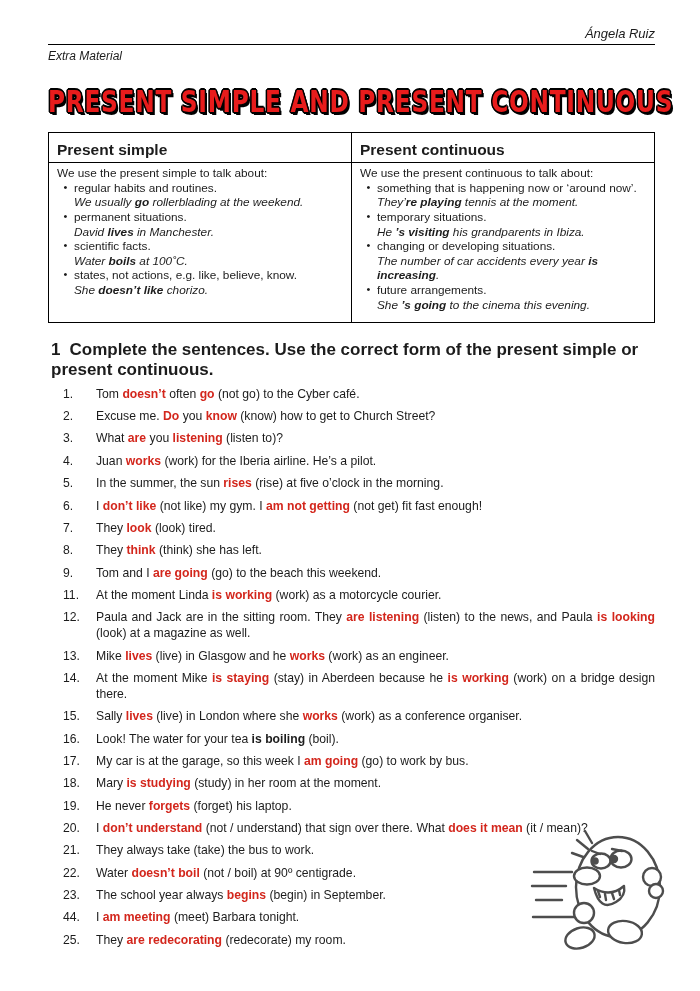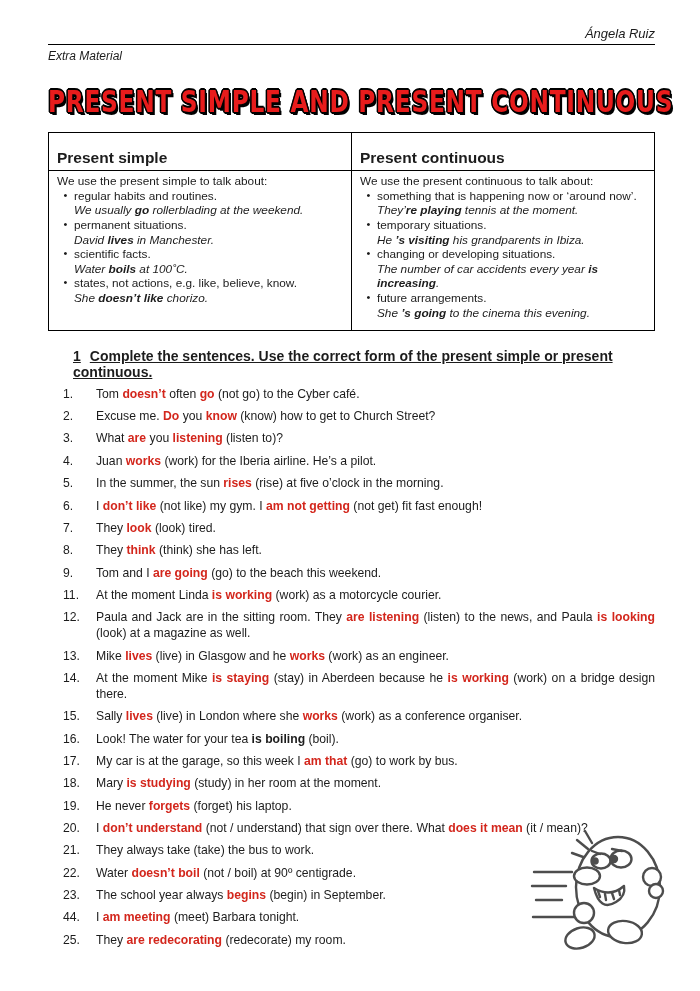--- a/index.html
+++ b/index.html
@@ -23,31 +23,31 @@
     transform:scaleX(0.75);transform-origin:left center;
     text-shadow:
       -2px 0 #000, 2px 0 #000, 0 -2px #000, 0 2px #000,
       -1.4px -1.4px #000, 1.4px -1.4px #000, -1.4px 1.4px #000, 1.4px 1.4px #000,
       3px 3px 0 #000;
   }
 
   
   .gtable{width:100%;border-collapse:collapse;margin-top:13px;table-layout:fixed;}
   .gtable th,.gtable td{border:1.7px solid #000;vertical-align:top;}
-  .gtable th{font-size:15.5px;text-align:left;padding:16px 8px 3px;}
+  .gtable th{font-size:15.5px;text-align:left;padding:8px 8px 3px;}
   .gtable td{font-size:11.8px;line-height:1.24;padding:3px 8px 10px;}
   .intro{margin-bottom:0;}
   .brow{display:flex;}
   .bdot{width:17px;flex:none;text-align:center;font-size:11px;}
   .btxt{flex:1;}
   .exi{font-style:italic;}
   .exbi{font-style:italic;font-weight:bold;}
 
   
-  .ex-head{font-weight:bold;font-size:14px;margin:17px 0 3px 25px;text-decoration:underline;}
+  .ex-head{font-weight:bold;font-size:17px;margin:17px 0 3px 3px;}
   .ex-head .exnum{margin-right:9px;}
   .sentences{margin-top:3px;}
   .sent{display:flex;margin-top:6.5px;font-size:12.2px;line-height:1.3;}
   .snum{flex:none;width:33px;padding-left:15px;box-sizing:content-box;}
   .stxt{flex:1;text-align:justify;}
   .ans{color:var(--red,#d3261c);font-weight:bold;}
   .bb{font-weight:bold;}
 
   
   .mascot{position:absolute;right:34px;top:820px;width:136px;height:142px;}
@@ -198,21 +198,21 @@
       <div class="sent">
         <span class="snum">15.</span>
         <span class="stxt"><span>Sally </span><span class="ans">lives</span><span> (live) in London where she </span><span class="ans">works</span><span> (work) as a conference organiser.</span></span>
       </div>
       <div class="sent">
         <span class="snum">16.</span>
         <span class="stxt"><span>Look! The water for your tea </span><span class="bb">is boiling</span><span> (boil).</span></span>
       </div>
       <div class="sent">
         <span class="snum">17.</span>
-        <span class="stxt"><span>My car is at the garage, so this week I </span><span class="ans">am that</span><span> (go) to work by bus.</span></span>
+        <span class="stxt"><span>My car is at the garage, so this week I </span><span class="ans">am going</span><span> (go) to work by bus.</span></span>
       </div>
       <div class="sent">
         <span class="snum">18.</span>
         <span class="stxt"><span>Mary </span><span class="ans">is studying</span><span> (study) in her room at the moment.</span></span>
       </div>
       <div class="sent">
         <span class="snum">19.</span>
         <span class="stxt"><span>He never </span><span class="ans">forgets</span><span> (forget) his laptop.</span></span>
       </div>
       <div class="sent">

